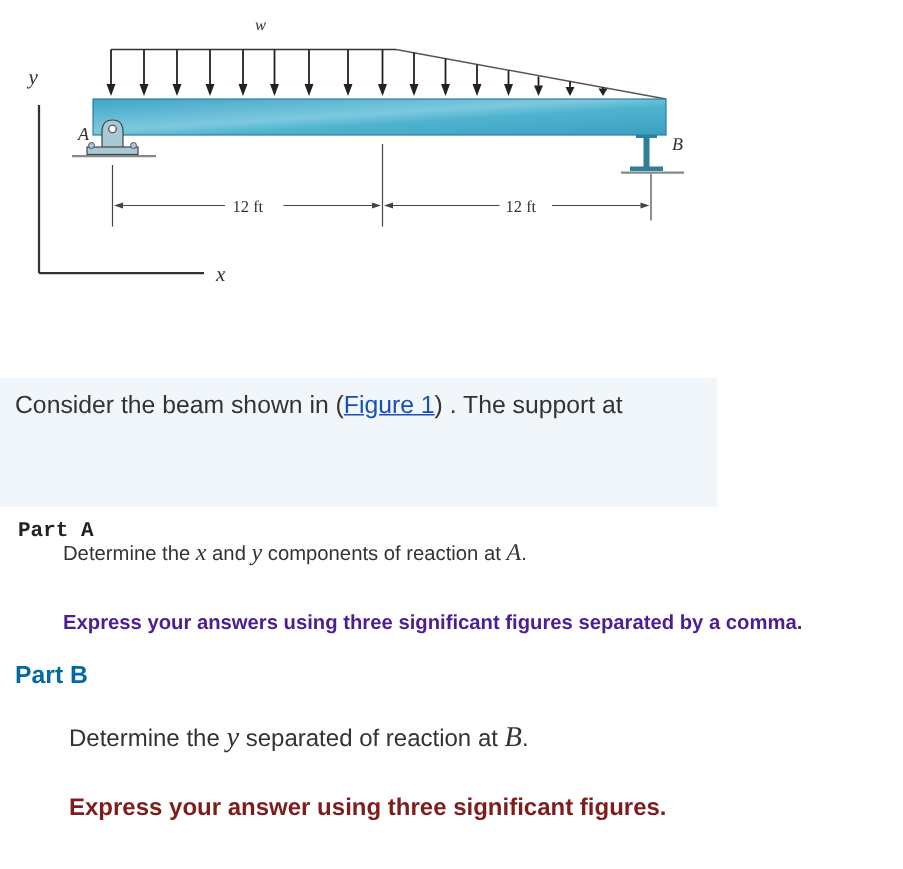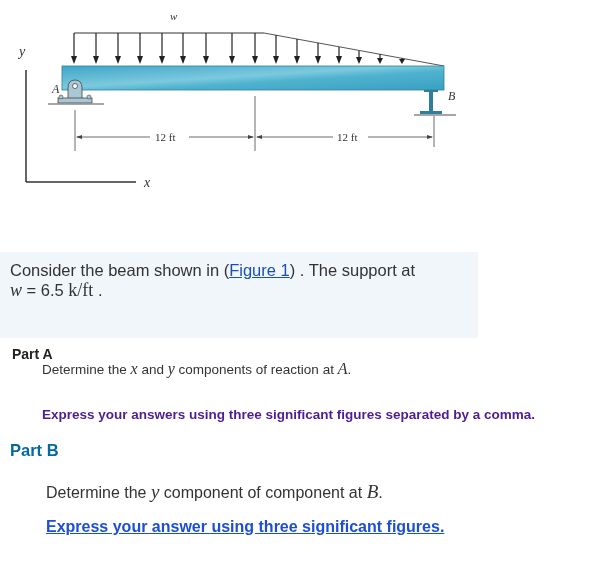--- a/index.html
+++ b/index.html
@@ -5,28 +5,28 @@
   html, body { margin: 0; padding: 0; background: #ffffff; }
   body { width: 602px; height: 579px; position: relative; overflow: hidden; font-family: "Liberation Sans", sans-serif; color: #222; }
   .figure { position: absolute; left: 0; top: 0; width: 470px; height: 200px; }
   .figure svg { display: block; }
   .svg-label { font-family: "Liberation Serif", serif; font-style: italic; fill: #333; }
   .svg-dim { font-family: "Liberation Serif", serif; fill: #333; font-size: 11px; }
   .intro { position: absolute; left: 0; top: 252px; width: 478px; height: 86px; background: #f1f6fb; box-sizing: border-box; padding: 8px 10px 0 10px; font-size: 16.5px; line-height: 20px; color: #333; }
   .intro a { color: #1a4fb5; text-decoration: underline; }
   .math { font-family: "Liberation Serif", serif; font-style: italic; font-size: 18px; }
   .mathrm { font-family: "Liberation Serif", serif; font-size: 18px; }
-  .partA-title { position: absolute; left: 12px; top: 346px; font-size: 14px; font-weight: bold; color: #222; }
+  .partA-title { position: absolute; left: 12px; top: 346px; font-size: 14px; font-weight: bold; color: #222; font-family: Liberation Mono, monospace; }
   .partA-q { position: absolute; left: 42px; top: 360px; font-size: 13.5px; color: #333; }
   .partA-q .math { font-size: 16px; }
   .partA-inst { position: absolute; left: 42px; top: 407px; font-size: 13.5px; font-weight: bold; color: #4c1d95; }
   .partB-title { position: absolute; left: 10px; top: 441px; font-size: 16.5px; font-weight: bold; color: #0369a1; }
   .partB-q { position: absolute; left: 46px; top: 481px; font-size: 16px; color: #333; }
   .partB-q .math { font-size: 19px; }
-  .partB-inst { position: absolute; left: 46px; top: 518px; font-size: 16px; font-weight: bold; color: #1d4ed8; text-decoration: underline; }
+  .partB-inst { position: absolute; left: 46px; top: 530px; font-size: 16px; font-weight: bold; color: #7f1d1d; }
 </style>
 </head>
 <body>
 
 <div class="figure">
   <svg width="470" height="200" viewBox="0 0 470 200">
     <defs>
       <linearGradient id="beamGrad" x1="0" y1="0" x2="1" y2="1">
         <stop offset="0" stop-color="#3fa5c6"></stop>
         <stop offset="0.45" stop-color="#7cc9de"></stop>
@@ -123,22 +123,21 @@
       <line x1="26" y1="70" x2="26" y2="182" stroke="#333" stroke-width="1.5"></line>
       <line x1="26" y1="182" x2="136" y2="182" stroke="#333" stroke-width="1.5"></line>
     </g>
     <text class="svg-label" x="19" y="56" font-size="14">y</text>
     <text class="svg-label" x="144" y="187" font-size="14">x</text>
   </svg>
 </div>
 
 <div class="intro">
   <div><span>Consider the beam shown in (</span><a href="#">Figure 1</a><span>) . The support at</span></div>
-  <div><span class="math">w</span><span> = 6.5 </span><span class="mathrm">k/ft</span><span> .</span></div>
 </div>
 
 <div class="partA-title">Part A</div>
 <div class="partA-q"><span>Determine the </span><span class="math">x</span><span> and </span><span class="math">y</span><span> components of reaction at </span><span class="math">A</span><span>.</span></div>
 <div class="partA-inst">Express your answers using three significant figures separated by a comma.</div>
 
 <div class="partB-title">Part B</div>
-<div class="partB-q"><span>Determine the </span><span class="math">y</span><span> component of component at </span><span class="math">B</span><span>.</span></div>
+<div class="partB-q"><span>Determine the </span><span class="math">y</span><span> separated of reaction at </span><span class="math">B</span><span>.</span></div>
 <div class="partB-inst">Express your answer using three significant figures.</div>
 
 </body></html>

